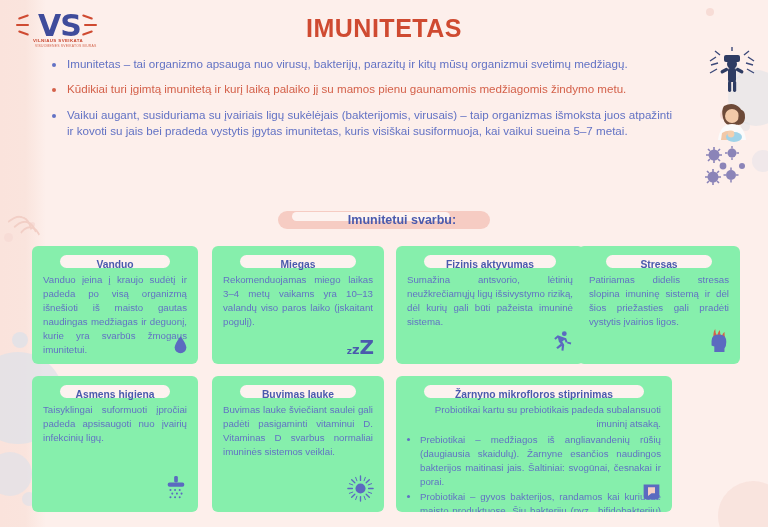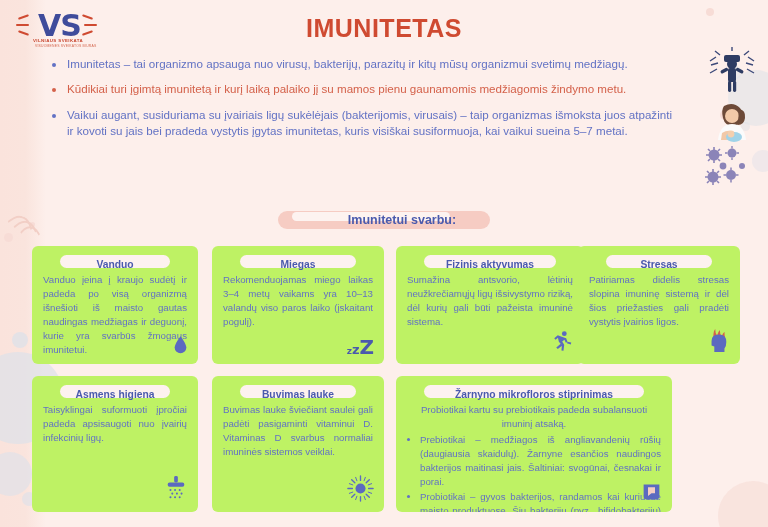--- a/index.html
+++ b/index.html
@@ -71,36 +71,36 @@
     background: #f6ccc3; border-radius: 11px; z-index: 0;
   }
   .banner::after {
     content: ""; position: absolute; left: 14px; right: 40px; top: 3px; height: 9px;
     background: #fdf3f0; border-radius: 8px; z-index: 1;
   }
   .banner span { position: relative; z-index: 2; padding-left: 36px; }
 
   
   .card {
-    position: absolute; background: #bef264; border-radius: 6px;
+    position: absolute; background: #86efac; border-radius: 6px;
     padding: 8px 11px 10px 11px; overflow: hidden;
   }
   .card-head { position: relative; text-align: center; margin-bottom: 4px; height: 15px; }
   .card-head::before {
     content: ""; position: absolute; left: 50%; transform: translateX(-50%);
     top: 1px; height: 13px; background: #fdf2ef; border-radius: 8px;
     width: calc(100% - 34px); min-width: 92px;
   }
   .card-head span {
     position: relative; font-size: 10.3px; font-weight: bold; color: #4a5aad;
   }
   .card-body {
     font-size: 9.7px; line-height: 1.45; color: #6272c4; text-align: justify;
   }
-  .card-body.left { text-align: center; }
+  .card-body.left { text-align: right; }
   .icon-slot {
     position: absolute; right: 10px; bottom: 7px;
     color: #5b6ac0; line-height: 1;
   }
 
   
   #card-vanduo  { left: 32px;  top: 246px; width: 166px; height: 118px; }
   #card-miegas  { left: 212px; top: 246px; width: 172px; height: 118px; }
   #card-fizinis { left: 396px; top: 246px; width: 188px; height: 118px; }
   #card-stresas { left: 578px; top: 246px; width: 162px; height: 118px; }

